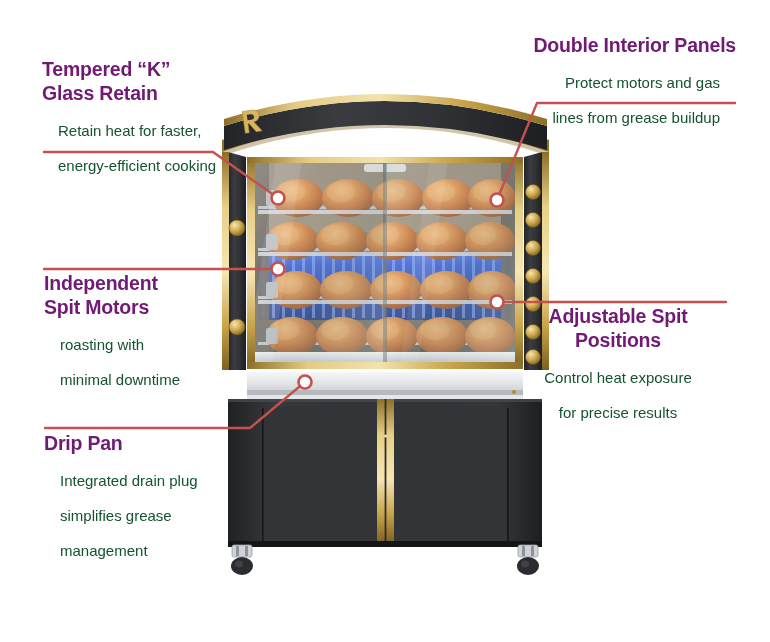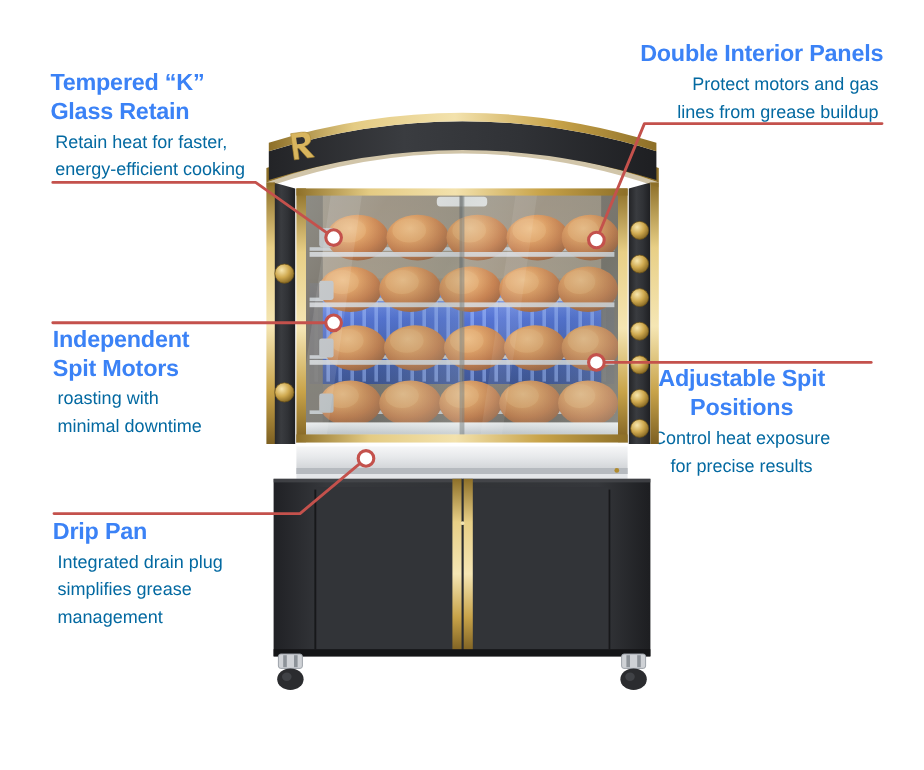--- a/index.html
+++ b/index.html
@@ -21,32 +21,32 @@
     left: 0; top: 0;
     width: 770px;
     height: 642px;
   }
 
   
   .callout {
     position: absolute;
   }
   .callout .heading {
-    color: #3b82f6;
+    color: #701a75;
     font-weight: bold;
     font-size: 19.5px;
     line-height: 23px;
     margin: 0 0 1px 0;
     letter-spacing: -0.2px;
   }
   .callout .body {
-    color: #0369a1;
+    color: #14532d;
     font-size: 15px;
     line-height: 19px;
-    margin: 4px;
+    margin: 16px;
   }
   .callout.align-right { text-align: right; }
   .callout.align-left  { text-align: left;  }
 
   #callout-tempered-glass-doors { left: 42px;  top: 58px;  width: 230px; }
   #callout-double-interior-panels { left: 470px; top: 34px; width: 266px; text-align: right;}
   #callout-independent-spit-motors { left: 44px;  top: 272px; width: 215px; }
   #callout-adjustable-spit-positions { left: 512px; top: 305px; width: 212px; text-align: center;}
   #callout-channeled-drip-pan { left: 44px;  top: 432px; width: 220px; }
 

